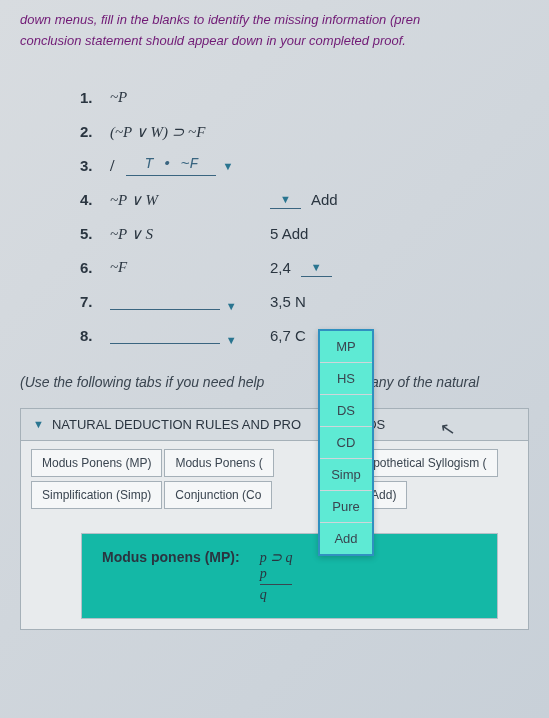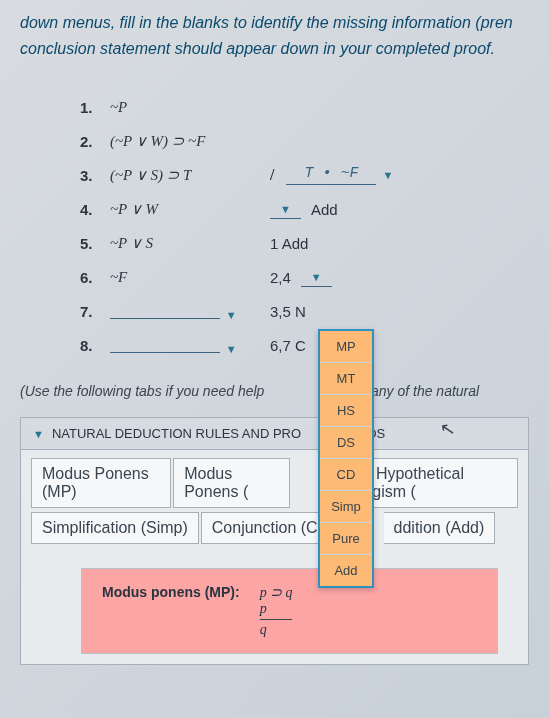--- a/index.html
+++ b/index.html
@@ -12,23 +12,23 @@
       background: linear-gradient(135deg, #d8dce0 0%, #c8d0d8 100%);
       width: 549px;
       height: 718px;
       overflow: hidden;
       position: relative;
       color: #2a3540;
     }
     .instructions {
       padding: 10px 20px 20px 20px;
       font-style: italic;
-      font-size: 16px;
+      font-size: 13px;
       line-height: 1.6;
-      color: #0c4a6e;
+      color: #701a75;
     }
     .proof-table {
       padding: 10px 0 10px 80px;
       font-size: 15px;
     }
     .proof-row {
       display: flex;
       align-items: center;
       height: 32px;
       margin-bottom: 2px;
@@ -95,27 +95,27 @@
     }
     .tab-row {
       display: flex;
       padding: 8px 10px 4px 10px;
       gap: 2px;
     }
     .tab {
       background: #f5f7f8;
       border: 1px solid #a5b0b8;
       padding: 6px 10px;
-      font-size: 16px;
+      font-size: 12px;
       color: #3a4550;
       cursor: pointer;
     }
     .rule-box {
       margin: 20px 30px 10px 60px;
-      background: #fca5a5;
+      background: #14b8a6;
       border: 1px solid #b5c0c8;
       padding: 15px 20px;
       font-size: 14px;
       display: flex;
       align-items: flex-start;
       gap: 20px;
     }
     .rule-title {
       font-weight: bold;
     }
@@ -138,21 +138,21 @@
       box-shadow: 0 2px 6px rgba(0,0,0,0.2);
       z-index: 100;
     }
     .dropdown-item {
       padding: 8px 4px;
       text-align: center;
       font-size: 13px;
       color: #3a4550;
       border-bottom: 1px solid #d0d5da;
       cursor: pointer;
-      background: #fdba74;
+      background: #5eead4;
     }
     .cursor-icon {
       position: absolute;
       left: 440px;
       top: 418px;
       font-size: 18px;
       color: #3a4550;
       transform: rotate(-10deg);
     }
     .slash {
@@ -174,39 +174,38 @@
   <div class="proof-row">
     <div class="step-num">1.</div>
     <div class="step-content">~P</div>
   </div>
   <div class="proof-row">
     <div class="step-num">2.</div>
     <div class="step-content">(~P ∨ W) ⊃ ~F</div>
   </div>
   <div class="proof-row">
     <div class="step-num">3.</div>
-    <div class="step-content">(~P ∨ S) ⊃ T</div>
     <div class="justification">
       <span class="slash">/</span>
       <span class="blank-line">T • ~F</span>
       <span class="dropdown-arrow">▼</span>
     </div>
   </div>
   <div class="proof-row">
     <div class="step-num">4.</div>
     <div class="step-content">~P ∨ W</div>
     <div class="justification">
       <span class="dropdown-arrow-boxed">▼</span>
       <span style="margin-left:6px;">Add</span>
     </div>
   </div>
   <div class="proof-row">
     <div class="step-num">5.</div>
     <div class="step-content">~P ∨ S</div>
-    <div class="justification">1 Add</div>
+    <div class="justification">5 Add</div>
   </div>
   <div class="proof-row">
     <div class="step-num">6.</div>
     <div class="step-content">~F</div>
     <div class="justification">
       <span>2,4</span>
       <span class="dropdown-arrow-boxed" style="margin-left:6px;">▼</span>
     </div>
   </div>
   <div class="proof-row">
@@ -259,21 +258,20 @@
       <div>p ⊃ q</div>
       <div>p</div>
       <span class="frac-line"></span>
       <div>q</div>
     </div>
   </div>
 </div>
 
 <div class="dropdown-menu">
   <div class="dropdown-item">MP</div>
-  <div class="dropdown-item">MT</div>
   <div class="dropdown-item">HS</div>
   <div class="dropdown-item">DS</div>
   <div class="dropdown-item">CD</div>
   <div class="dropdown-item">Simp</div>
   <div class="dropdown-item">Pure</div>
   <div class="dropdown-item" style="border-bottom:none;">Add</div>
 </div>
 
 <div class="cursor-icon">↖</div>
 

